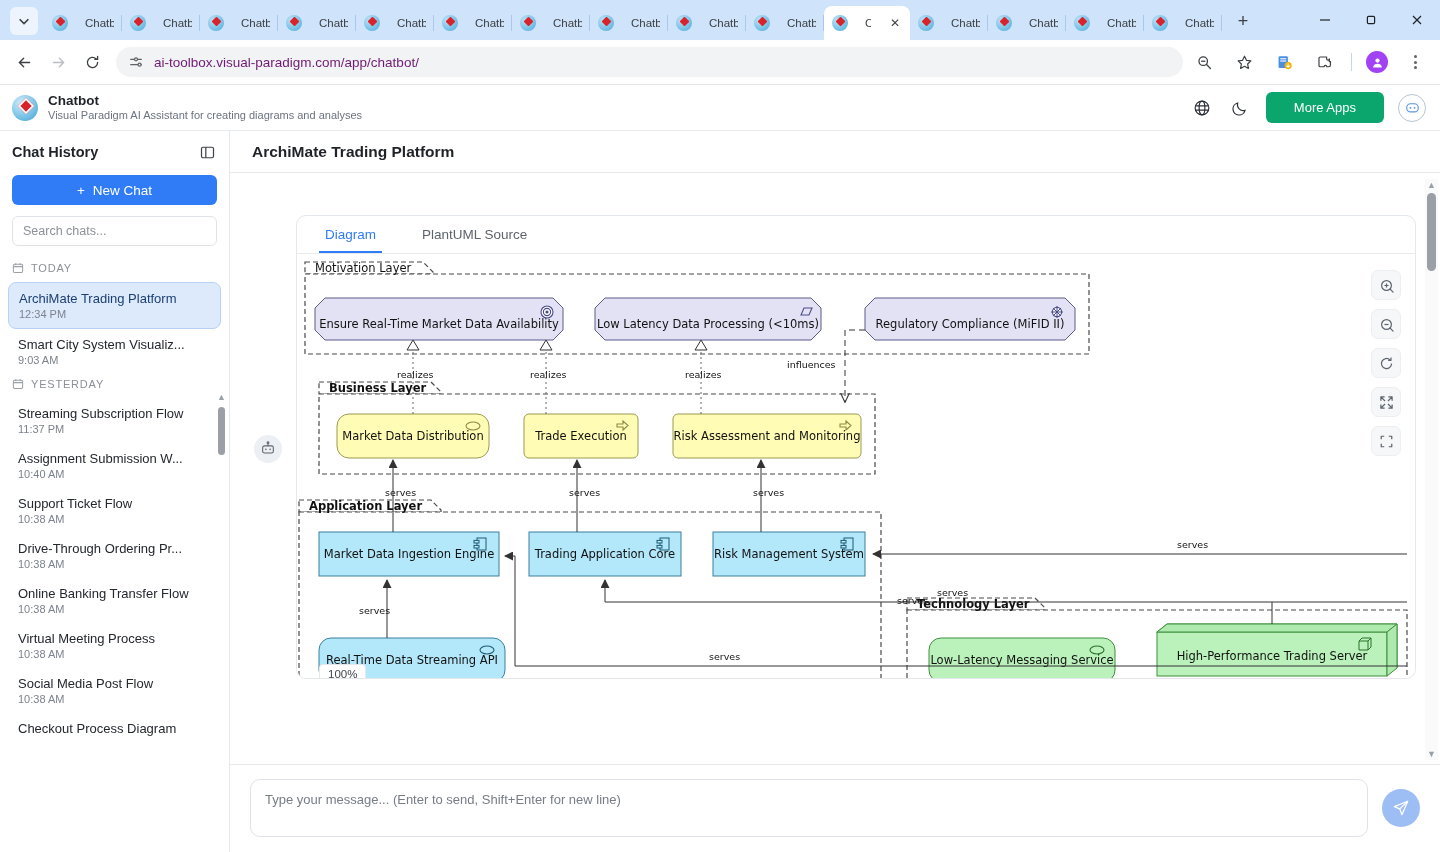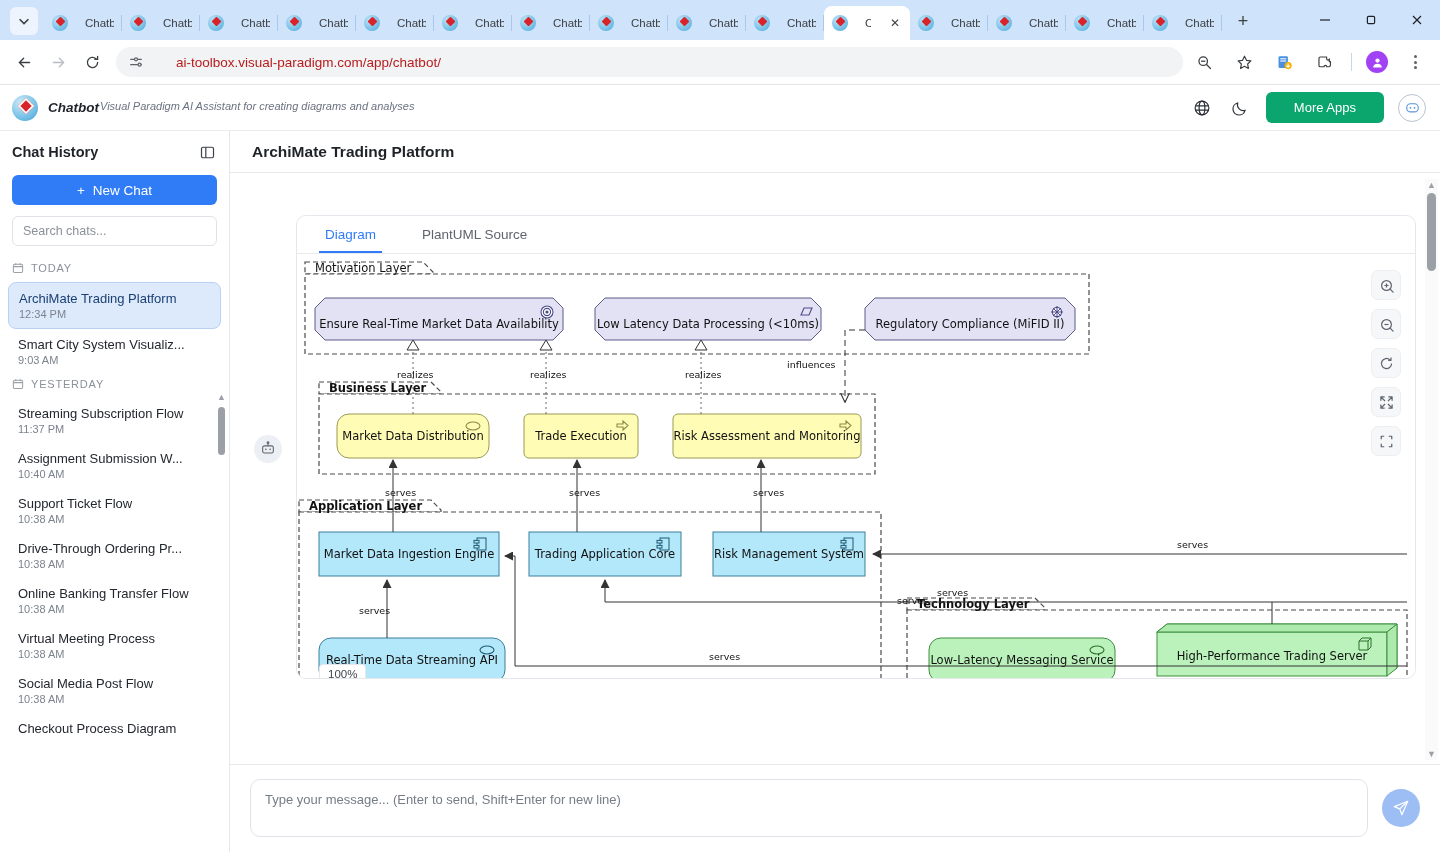--- a/index.html
+++ b/index.html
@@ -75,22 +75,22 @@
     display: flex; align-items: center; justify-content: center;
     cursor: pointer; flex: 0 0 32px;
   }
   .nav-btn svg { width: 17px; height: 17px; }
   .omnibox {
     flex: 1 1 auto; height: 30px; background: #f1f3f4; border-radius: 16px;
     display: flex; align-items: center; padding: 0 10px 0 12px;
     margin: 0 6px; gap: 10px; min-width: 0;
   }
   .omnibox-url {
-    font-size: 13.5px; color: #b91c1c; white-space: nowrap;
-    overflow: hidden; flex: 1 1 auto; margin-left: 22px;
+    font-size: 13.5px; color: #701a75; white-space: nowrap;
+    overflow: hidden; flex: 1 1 auto;
   }
   .omni-right { display: flex; align-items: center; gap: 14px; padding-right: 4px; }
   .tb-icon {
     width: 26px; height: 26px; display: flex; align-items: center;
     justify-content: center; cursor: pointer; flex: 0 0 auto;
   }
   .tb-icon svg { width: 17px; height: 17px; }
   .tb-sep { width: 1px; height: 18px; background: #c9d5ea; }
   .profile-av {
     width: 22px; height: 22px; border-radius: 50%; background: #a142f4;
@@ -110,21 +110,21 @@
   }
   .vp-logo {
     width: 26px; height: 26px; border-radius: 50%; flex: 0 0 26px; position: relative;
     background: radial-gradient(circle at 35% 30%, #cfeaf8 0%, #7cc4e8 55%, #3f9fd4 100%);
   }
   .vp-logo::after {
     content: ""; position: absolute; left: 8px; top: 5px;
     width: 12px; height: 12px; background: #d8232a; transform: rotate(45deg);
     border-radius: 1px; box-shadow: inset 0 0 0 2px #fff;
   }
-  .app-titles { display: flex; gap: 1px; font-style: italic; }
+  .app-titles { display: flex; flex-direction: column; gap: 1px; }
   .app-title { font-size: 13.5px; font-weight: bold; color: #1f2328; line-height: 1.15; }
   .app-sub { font-size: 11px; color: #6b7280; line-height: 1.15; }
   .app-header-right { margin-left: auto; display: flex; align-items: center; gap: 14px; }
   .hdr-icon { width: 24px; height: 24px; display: flex; align-items: center; justify-content: center; cursor: pointer; color: #2b2f36; }
   .hdr-icon svg { width: 18px; height: 18px; }
   .more-apps-btn {
     background: #0aa66e; color: #fff; font-size: 13px; border: none;
     border-radius: 6px; padding: 8px 28px; cursor: pointer; font-family: inherit;
   }
   .bot-badge {

